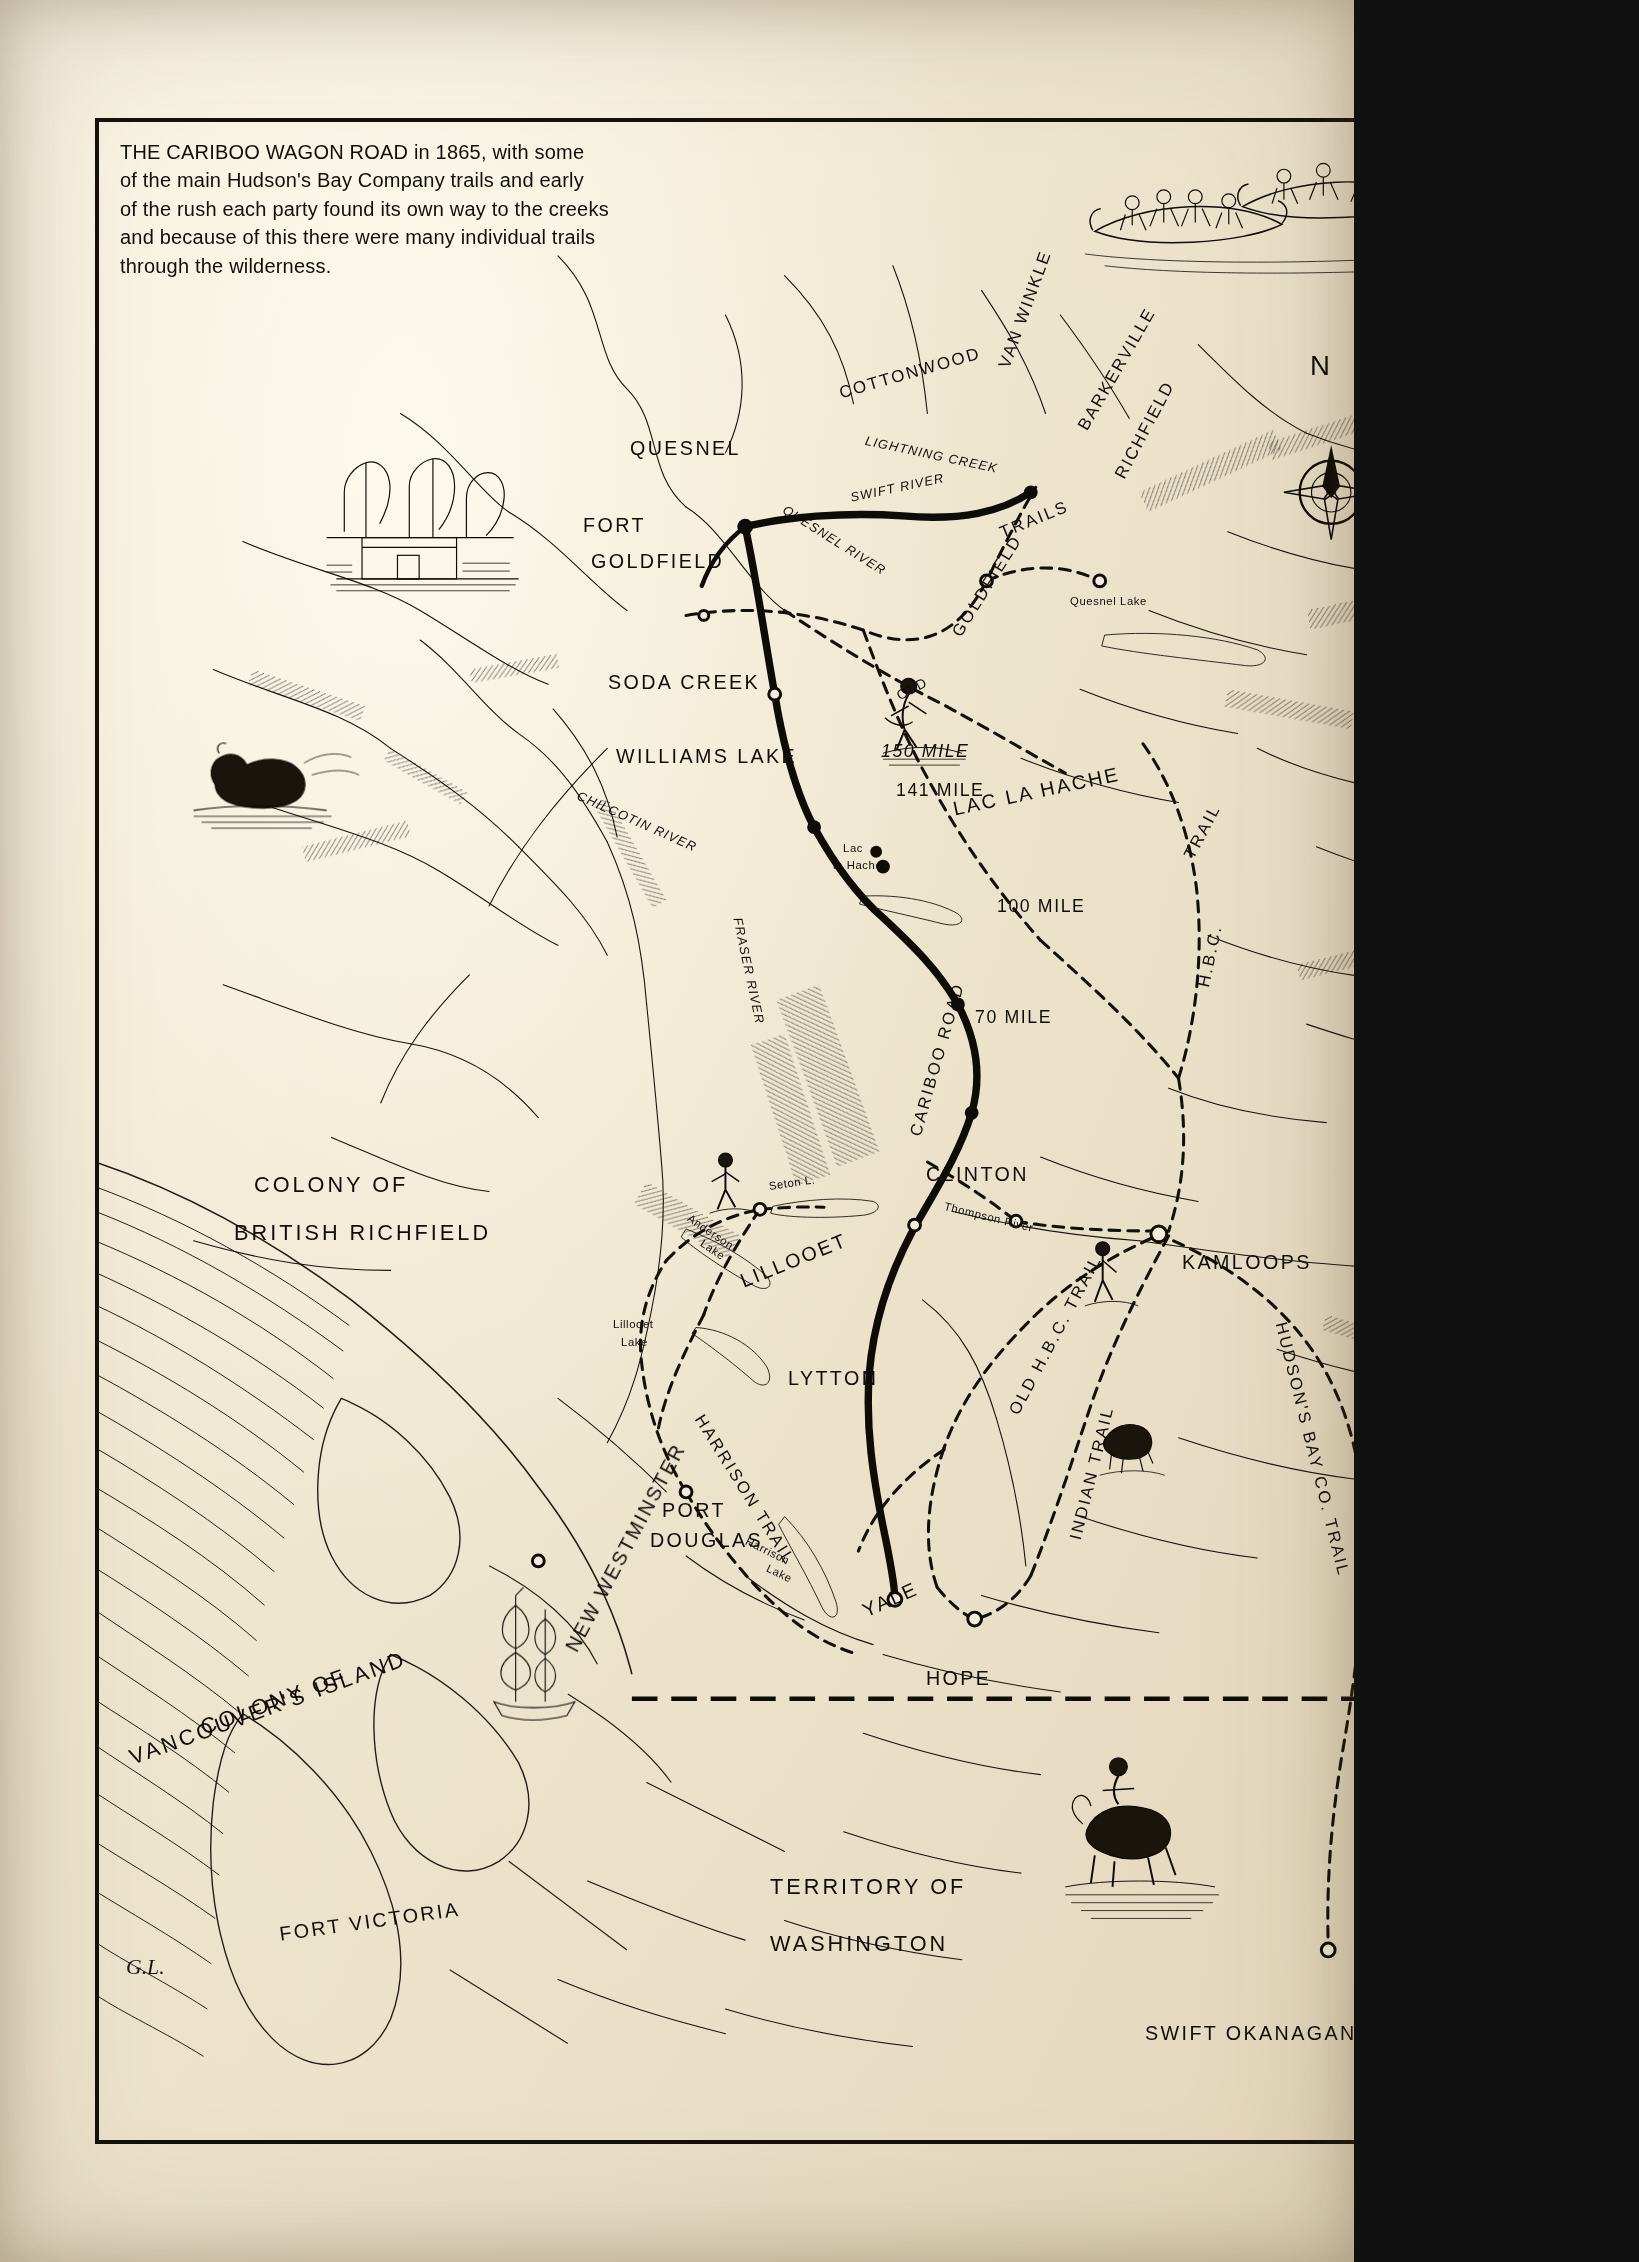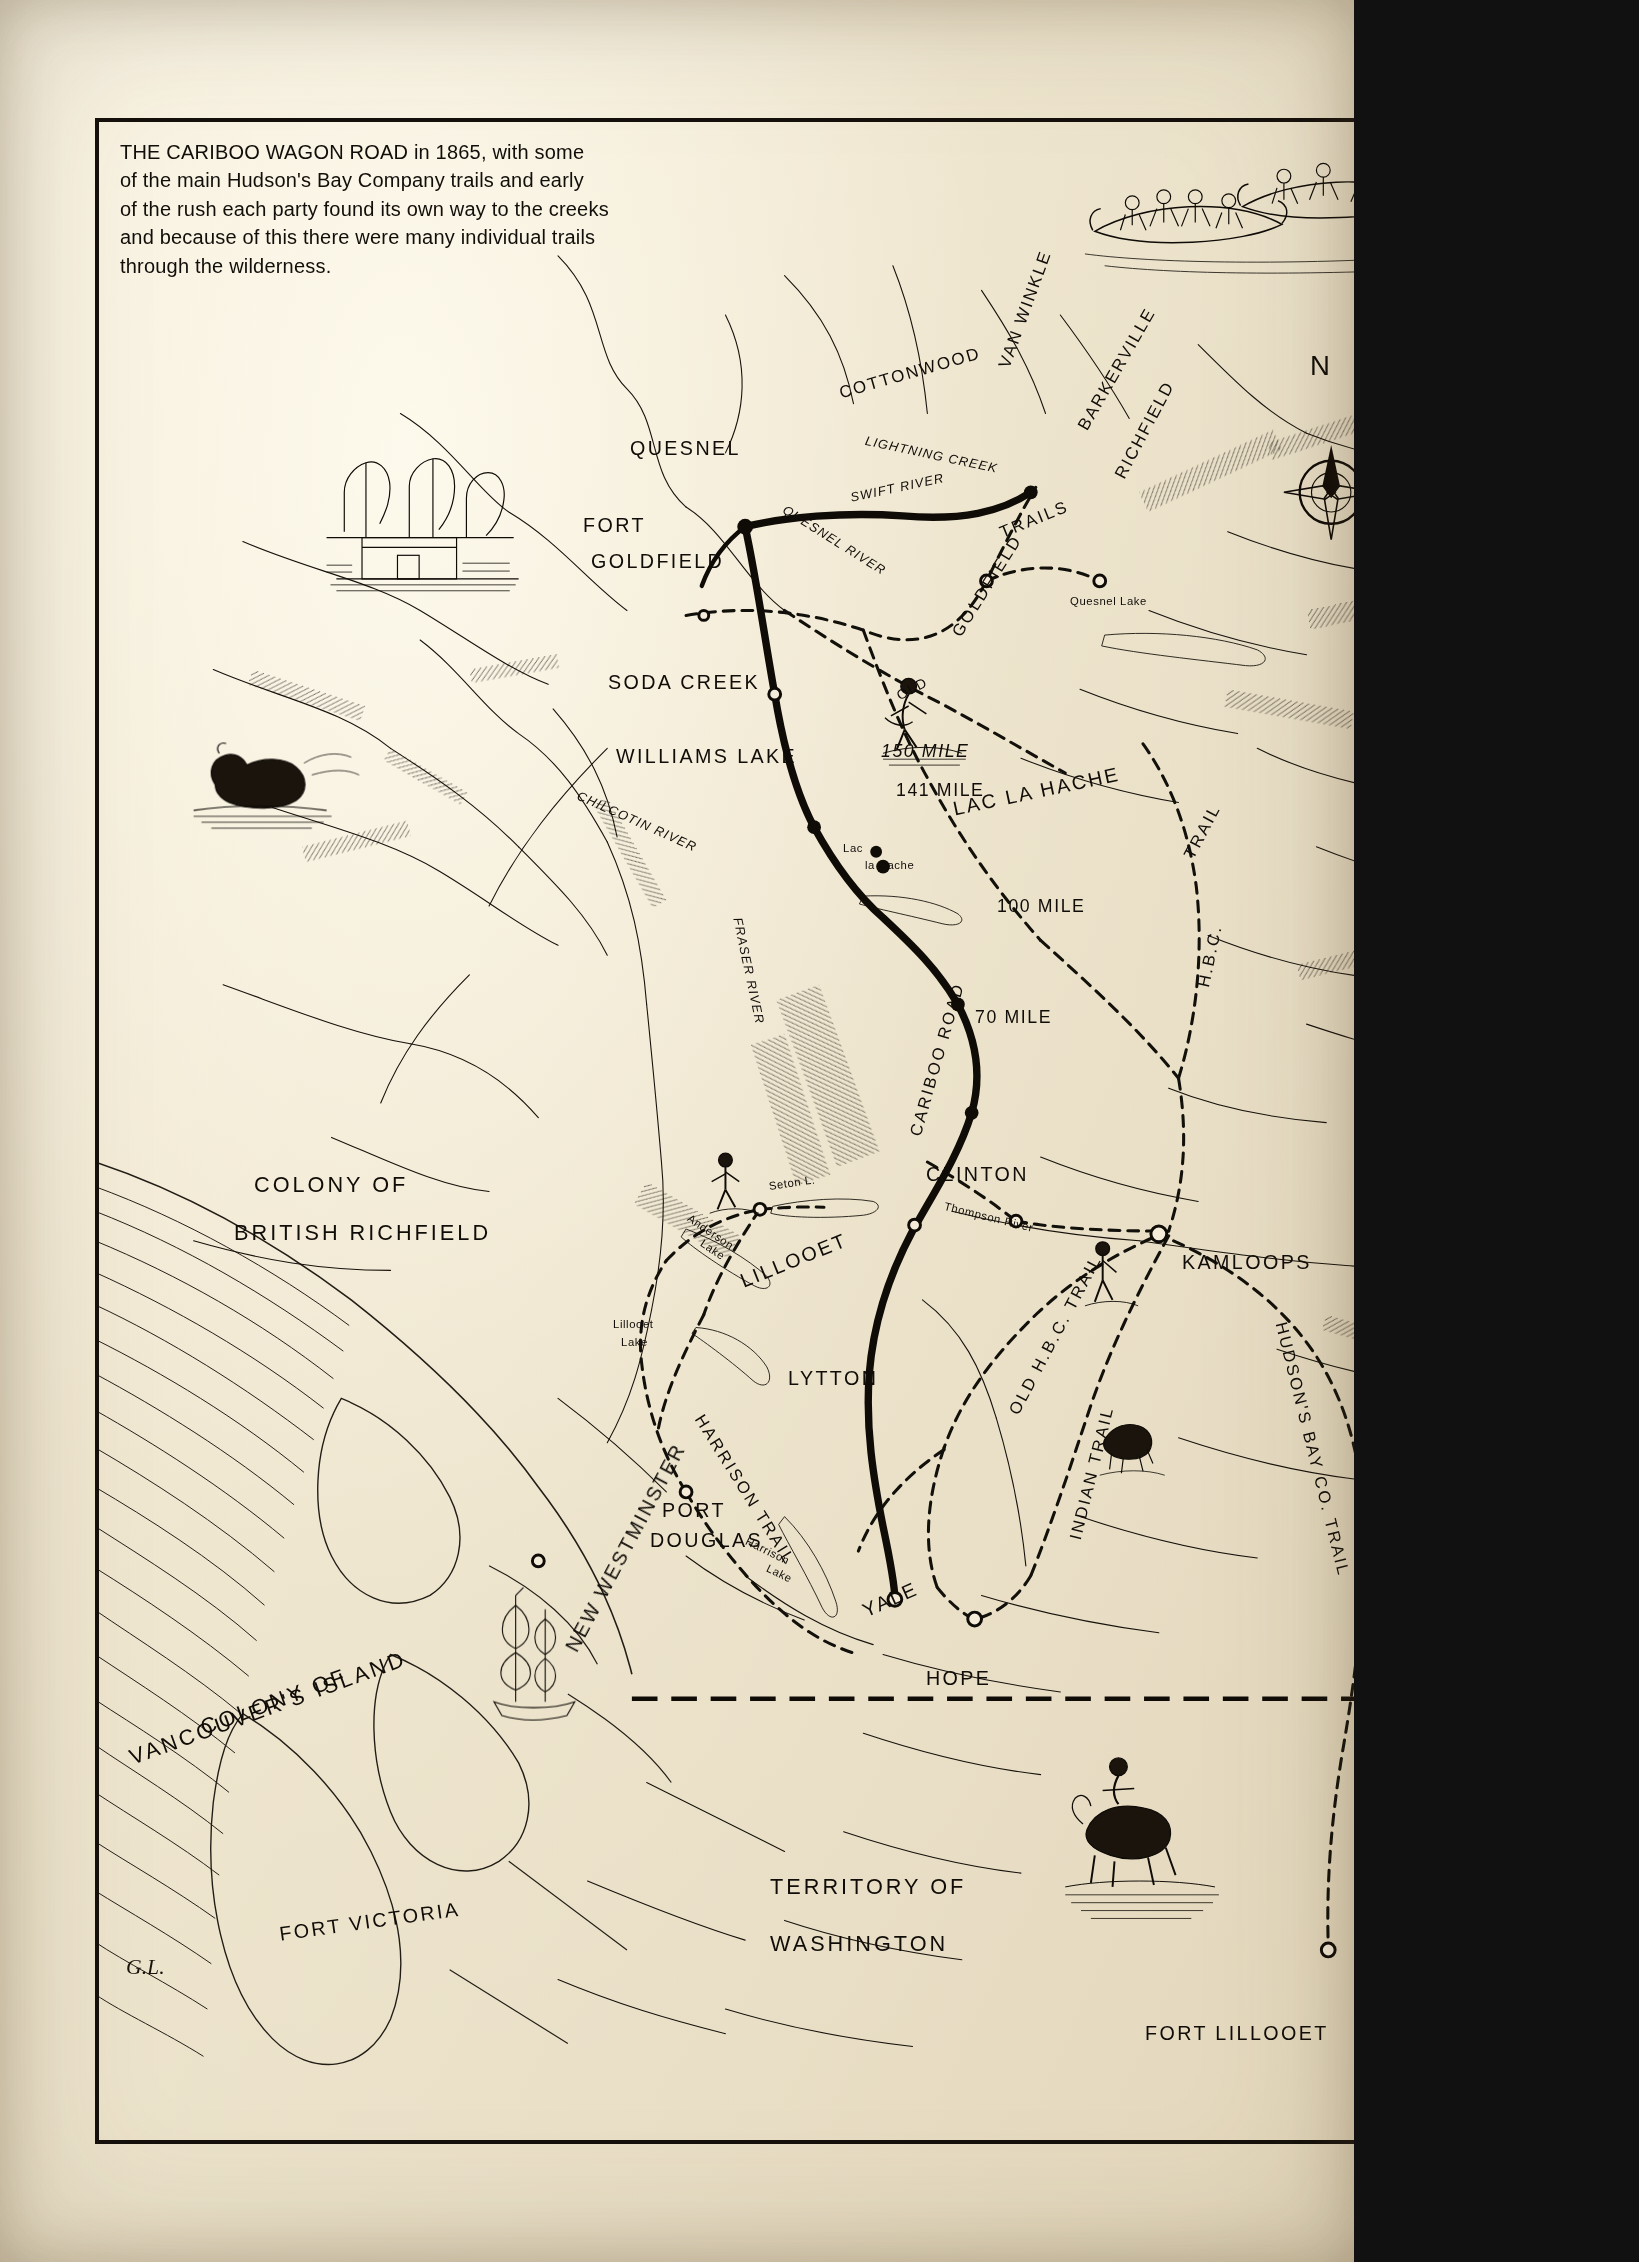--- a/index.html
+++ b/index.html
@@ -549,21 +549,21 @@
 
   <div class="lbl place" style="left:662px; top:1499px;">PORT</div>
   <div class="lbl place" style="left:650px; top:1529px;">DOUGLAS</div>
 
   <div class="lbl place" style="left:561px; top:1645px; transform:rotate(-62deg); transform-origin:left top;">NEW WESTMINSTER</div>
 
   <div class="lbl place" style="left:859px; top:1601px; transform:rotate(-24deg); transform-origin:left top;">YALE</div>
   <div class="lbl place" style="left:926px; top:1667px;">HOPE</div>
 
   <div class="lbl place" style="left:278px; top:1923px; transform:rotate(-8deg); transform-origin:left top;">FORT VICTORIA</div>
-  <div class="lbl place" style="left:1145px; top:2022px;">FORT LILLOOET</div>
+  <div class="lbl place" style="left:1145px; top:2022px;">SWIFT OKANAGAN</div>
 
   <div class="lbl mile" style="left:881px; top:741px;font-style:italic;">150 MILE</div>
   <div class="lbl mile" style="left:896px; top:780px;">141 MILE</div>
   <div class="lbl mile" style="left:997px; top:896px;">100 MILE</div>
   <div class="lbl mile" style="left:975px; top:1007px;">70 MILE</div>
 
   <div class="lbl route" style="left:906px; top:1133px; transform:rotate(-74deg); transform-origin:left top;">CARIBOO ROAD</div>
   <div class="lbl route" style="left:948px; top:630px; transform:rotate(-58deg); transform-origin:left top;">GOLDFIELD</div>
   <div class="lbl route" style="left:997px; top:524px; transform:rotate(-22deg); transform-origin:left top;">TRAILS</div>
   <div class="lbl route" style="left:1005px; top:1409px; transform:rotate(-62deg); transform-origin:left top;">OLD  H.B.C.  TRAIL</div>
@@ -574,21 +574,21 @@
   <div class="lbl route" style="left:707px; top:1411px; transform:rotate(58deg); transform-origin:left top;">HARRISON  TRAIL</div>
   <div class="lbl route-sm" style="left:894px; top:690px; transform:rotate(-28deg); transform-origin:left top;">OLD</div>
 
   <div class="lbl water" style="left:867px; top:433px; transform:rotate(12deg); transform-origin:left top;">LIGHTNING   CREEK</div>
   <div class="lbl water" style="left:849px; top:490px; transform:rotate(-12deg); transform-origin:left top;">SWIFT   RIVER</div>
   <div class="lbl water" style="left:788px; top:502px; transform:rotate(32deg); transform-origin:left top;">QUESNEL   RIVER</div>
   <div class="lbl tiny" style="left:1070px; top:595px;">Quesnel Lake</div>
   <div class="lbl water" style="left:745px; top:916px; transform:rotate(78deg); transform-origin:left top;">FRASER   RIVER</div>
   <div class="lbl water" style="left:581px; top:788px; transform:rotate(24deg); transform-origin:left top;">CHILCOTIN   RIVER</div>
   <div class="lbl tiny" style="left:843px; top:842px;">Lac</div>
-  <div class="lbl tiny" style="left:833px; top:859px;padding-left:32px;">la Hache</div>
+  <div class="lbl tiny" style="left:833px; top:859px;">la Hache</div>
   <div class="lbl tiny" style="left:946px; top:1200px; transform:rotate(14deg); transform-origin:left top;">Thompson River</div>
   <div class="lbl tiny" style="left:768px; top:1180px; transform:rotate(-8deg); transform-origin:left top;">Seton L.</div>
   <div class="lbl tiny" style="left:692px; top:1212px; transform:rotate(34deg); transform-origin:left top;">Anderson</div>
   <div class="lbl tiny" style="left:705px; top:1237px; transform:rotate(34deg); transform-origin:left top;">Lake</div>
   <div class="lbl tiny" style="left:613px; top:1318px;">Lillooet</div>
   <div class="lbl tiny" style="left:621px; top:1336px;">Lake</div>
   <div class="lbl tiny" style="left:749px; top:1535px; transform:rotate(26deg); transform-origin:left top;">Harrison</div>
   <div class="lbl tiny" style="left:770px; top:1562px; transform:rotate(26deg); transform-origin:left top;">Lake</div>
 
   <div class="sig">G.L.</div>

